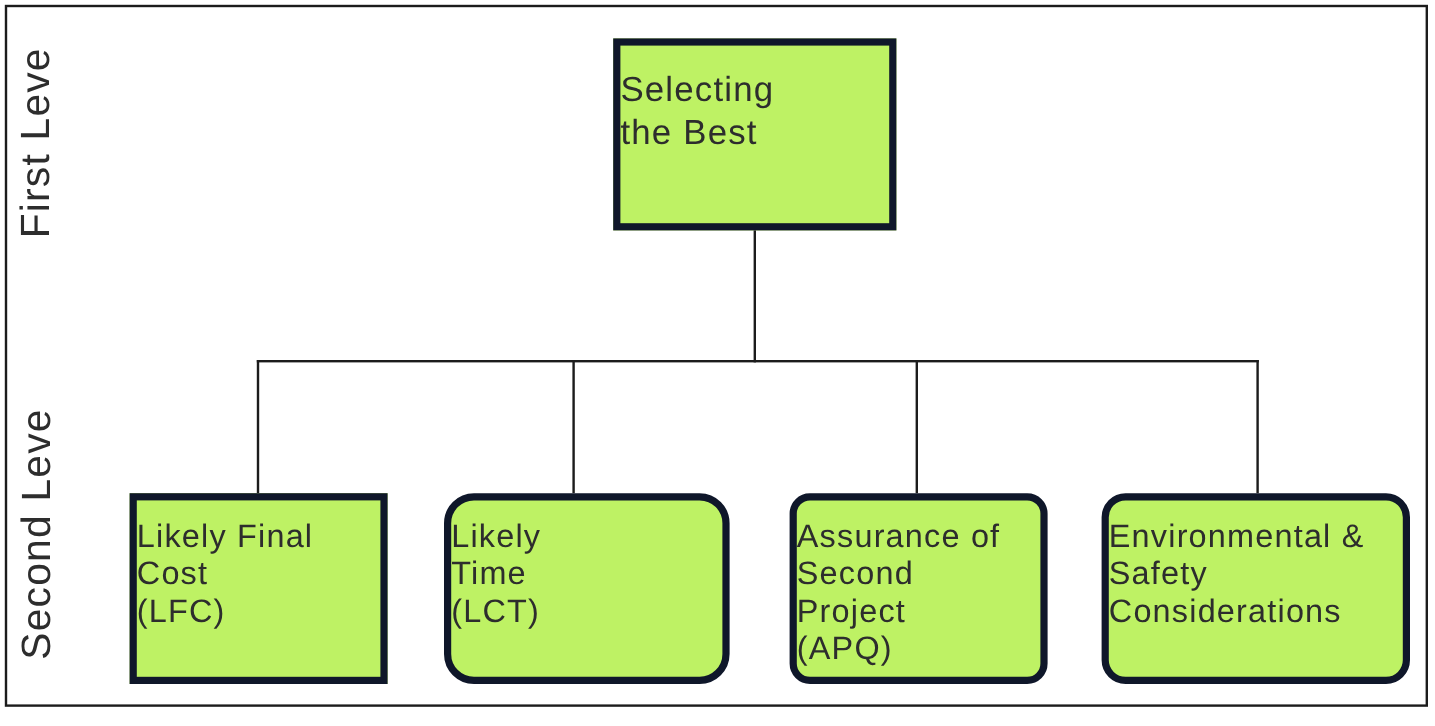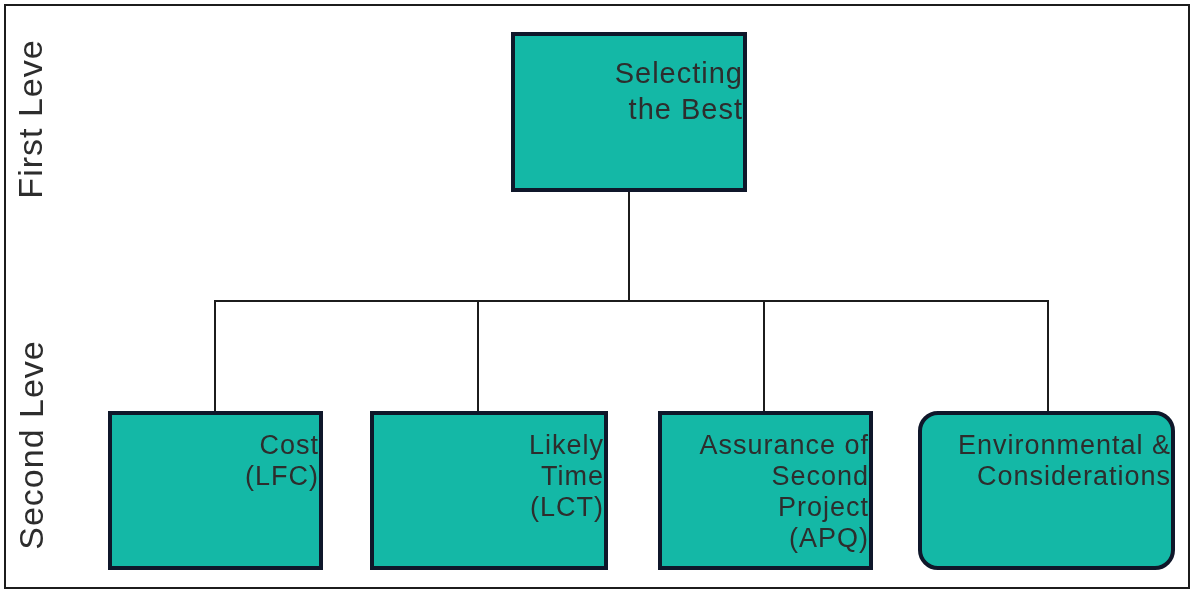--- a/index.html
+++ b/index.html
@@ -31,44 +31,44 @@
     white-space: nowrap;
     font-size: 34px;
     letter-spacing: 1px;
     color: #2d2d2d;
   }
   .side-label.first  { left: 30px; top: 119px; }
   .side-label.second { left: 31px; top: 445px; }
 
   .node {
     position: absolute;
-    border: 4px solid #0f172a;
+    border: 6px solid #0f172a;
     box-sizing: border-box;
-    background: #14b8a6;
-    text-align: right;
+    background: #bef264;
+    text-align: left;
     color: #2d2d2d;
     letter-spacing: 1px;
   }
   .node .line { white-space: nowrap; }
 
   .node.root {
     left: 511px; top: 32px; width: 236px; height: 160px;
     padding-top: 19px;
     font-size: 29px;
     line-height: 36px;
   }
   .node.child {
     top: 411px; height: 159px;
     padding-top: 15px;
     font-size: 27px;
     line-height: 31px;
   }
   .node.c1 { left: 108px; width: 215px; }
-  .node.c2 { left: 370px; width: 238px; }
-  .node.c3 { left: 658px; width: 215px; }
+  .node.c2 { left: 370px; width: 238px; border-radius: 25px; }
+  .node.c3 { left: 658px; width: 215px; border-radius: 17px; }
   .node.c4 { left: 918px; width: 257px; border-radius: 20px; }
 
   .connector {
     position: absolute;
     background: #1c1c1c;
   }
   .conn-root-stem { left: 628px; top: 192px; width: 2px; height: 110px; }
   .conn-horizontal { left: 214px; top: 300px; width: 835px; height: 2px; }
   .conn-drop { top: 300px; width: 2px; height: 111px; }
   .conn-drop.d1 { left: 214px; }
@@ -91,34 +91,36 @@
   </div>
 
   <div class="connector conn-root-stem"></div>
   <div class="connector conn-horizontal"></div>
   <div class="connector conn-drop d1"></div>
   <div class="connector conn-drop d2"></div>
   <div class="connector conn-drop d3"></div>
   <div class="connector conn-drop d4"></div>
 
   <div class="node child c1">
+    <div class="line">Likely Final</div>
     <div class="line">Cost</div>
     <div class="line">(LFC)</div>
   </div>
 
   <div class="node child c2">
     <div class="line">Likely</div>
     <div class="line">Time</div>
     <div class="line">(LCT)</div>
   </div>
 
   <div class="node child c3">
     <div class="line">Assurance of</div>
     <div class="line">Second</div>
     <div class="line">Project</div>
     <div class="line">(APQ)</div>
   </div>
 
   <div class="node child c4">
     <div class="line">Environmental &amp;</div>
+    <div class="line">Safety</div>
     <div class="line">Considerations</div>
   </div>
 </div>
 
 </body></html>

